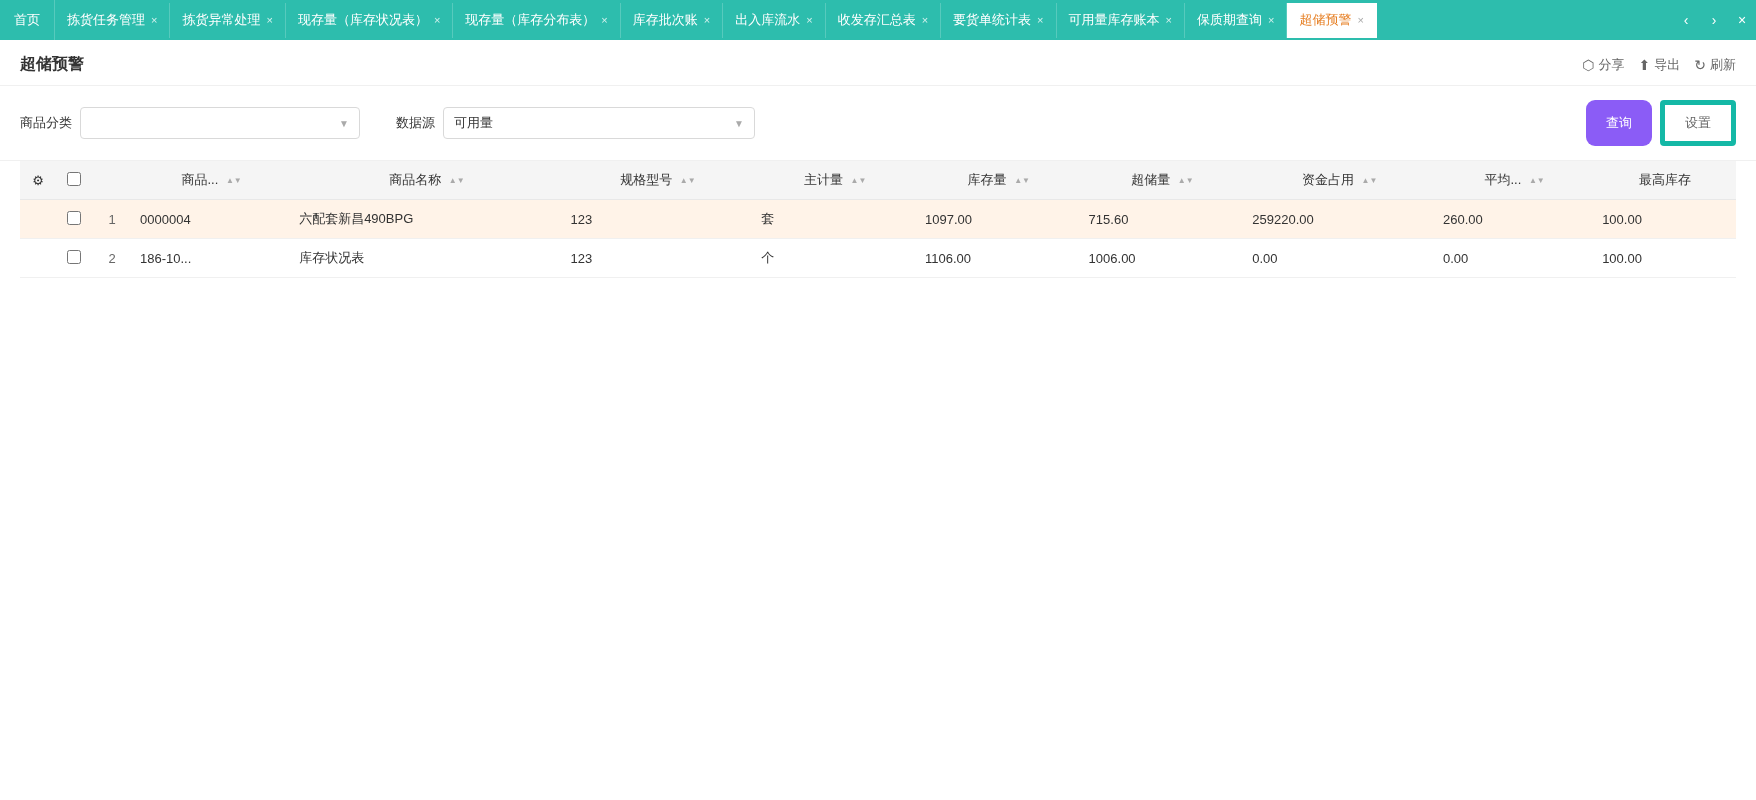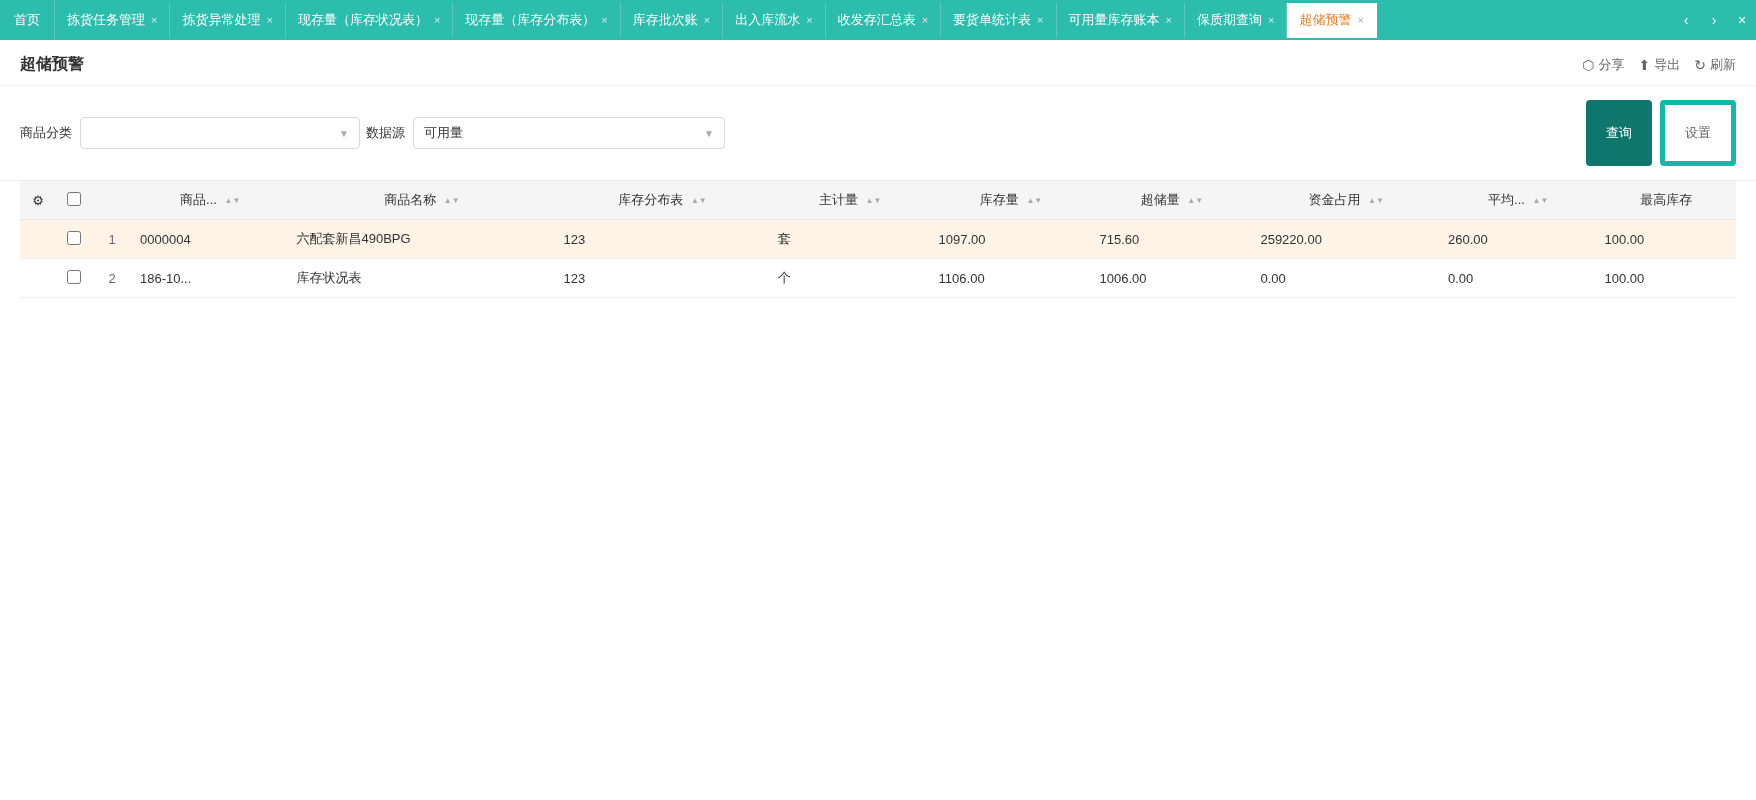--- a/index.html
+++ b/index.html
@@ -96,21 +96,21 @@
       font-size: 13px;
       background: none;
       border: none;
     }
 
     
     .filter-bar {
       display: flex;
       align-items: center;
       padding: 14px 20px;
-      gap: 6px;
+      gap: 36px;
       border-bottom: 1px solid #f0f0f0;
     }
     .filter-group {
       display: flex;
       align-items: center;
       gap: 8px;
     }
     .filter-label {
       color: #333;
       font-size: 13px;
@@ -134,25 +134,25 @@
     .filter-select-arrow {
       color: #aaa;
       font-size: 10px;
     }
     .filter-actions {
       margin-left: auto;
       display: flex;
       gap: 8px;
     }
     .btn-query {
-      background: #0f766e;
+      background: #8b5cf6;
       color: #fff;
       border: none;
-      border-radius: 4px;
-      padding: 24px 20px;
+      border-radius: 9px;
+      padding: 14px 20px;
       font-size: 13px;
       cursor: pointer;
     }
     .btn-settings {
       background: #fff;
       color: #666;
       border: 5px solid #14b8a6;
       border-radius: 4px;
       padding: 6px 20px;
       font-size: 13px;
@@ -339,21 +339,21 @@
           <th class="th-index"></th>
           <th>
             <span>商品...</span>
             <span class="sort-icon">▲▼</span>
           </th>
           <th>
             <span>商品名称</span>
             <span class="sort-icon">▲▼</span>
           </th>
           <th>
-            <span>库存分布表</span>
+            <span>规格型号</span>
             <span class="sort-icon">▲▼</span>
           </th>
           <th>
             <span>主计量</span>
             <span class="sort-icon">▲▼</span>
           </th>
           <th>
             <span>库存量</span>
             <span class="sort-icon">▲▼</span>
           </th>

